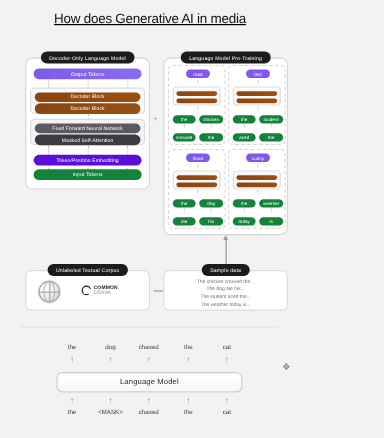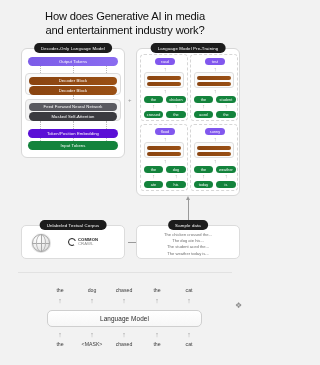--- a/index.html
+++ b/index.html
@@ -2,21 +2,21 @@
 <html><head>
 <meta charset="utf-8">
 <style>
   * { box-sizing: border-box; margin: 0; padding: 0; }
   html, body {
     width: 250px; height: 365px;
     background: #f2f2f2;
     font-family: "Liberation Sans", sans-serif;
     overflow: hidden;
   }
-  .page { position: relative; width: 250px; height: 317px; background: #f2f2f2; }
+  .page { position: relative; width: 250px; height: 317px; background: #f2f2f2; text-decoration: underline; }
 
   
   .title {
     text-align: center;
     font-size: 11.2px;
     line-height: 14px;
     color: #111;
     padding-top: 9px;
     letter-spacing: -0.2px;
   }
@@ -264,21 +264,20 @@
     text-align: center;
   }
 </style>
 </head>
 <body>
 
 <div class="page">
 
   <div class="title">
     <span class="title-line">How does Generative AI in media</span>
-    <span class="title-line">and entertainment industry work?</span>
   </div>
 
   <div class="chip" style="left:73px; top:43px;">Decoder-Only Language Model</div>
 
   <div class="panel" id="panel-decoder">
 
     <div class="bar purple-light" style="top:8px;">Output Tokens</div>
 
     <div class="vconn" style="left:18px; top:17px; height:7px;"></div>
     <div class="vconn" style="left:51px; top:17px; height:7px;"></div>

